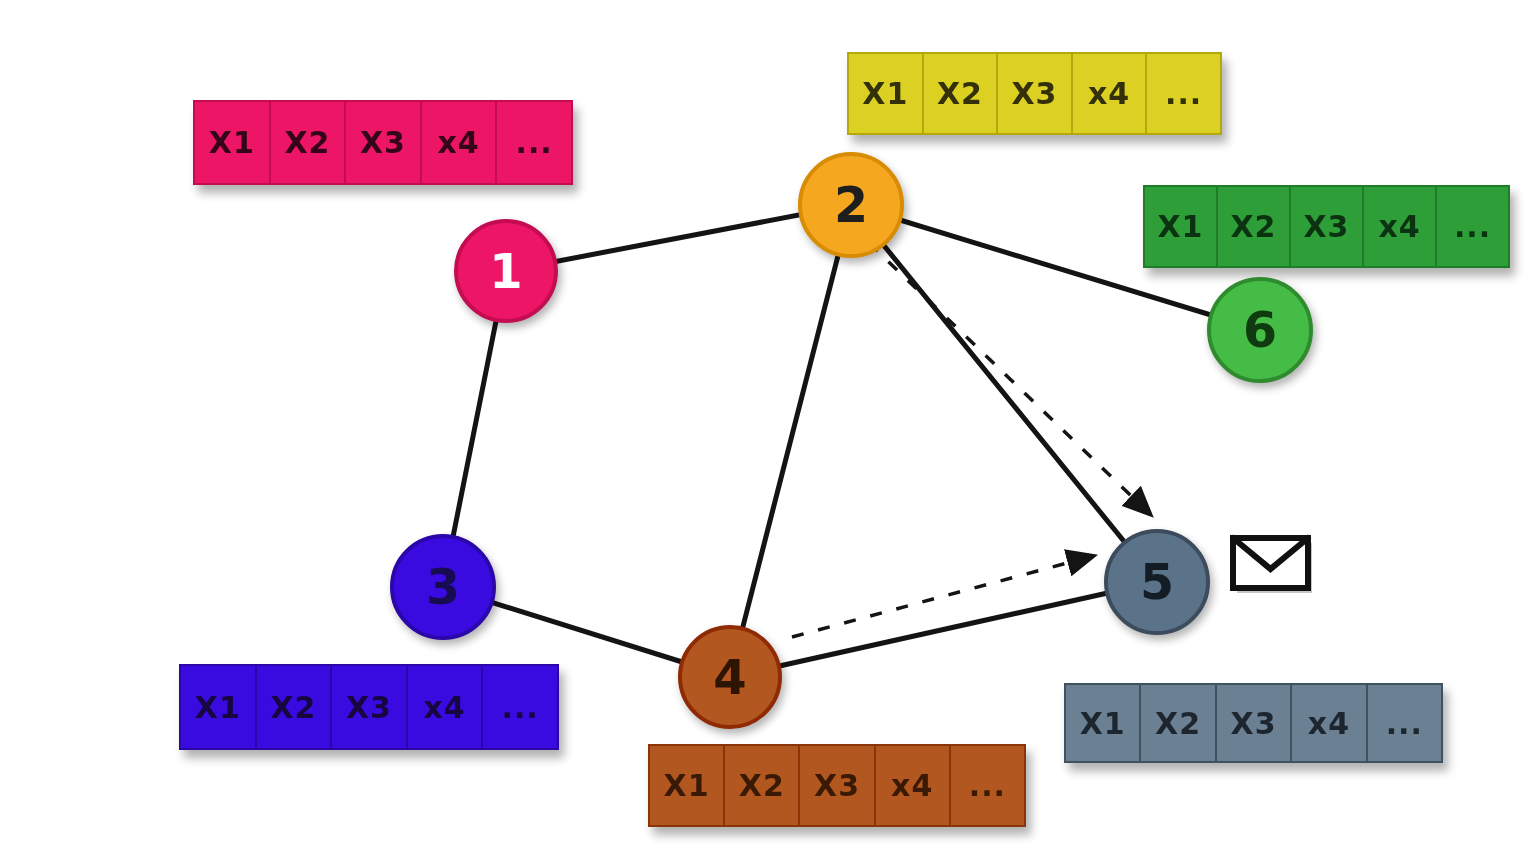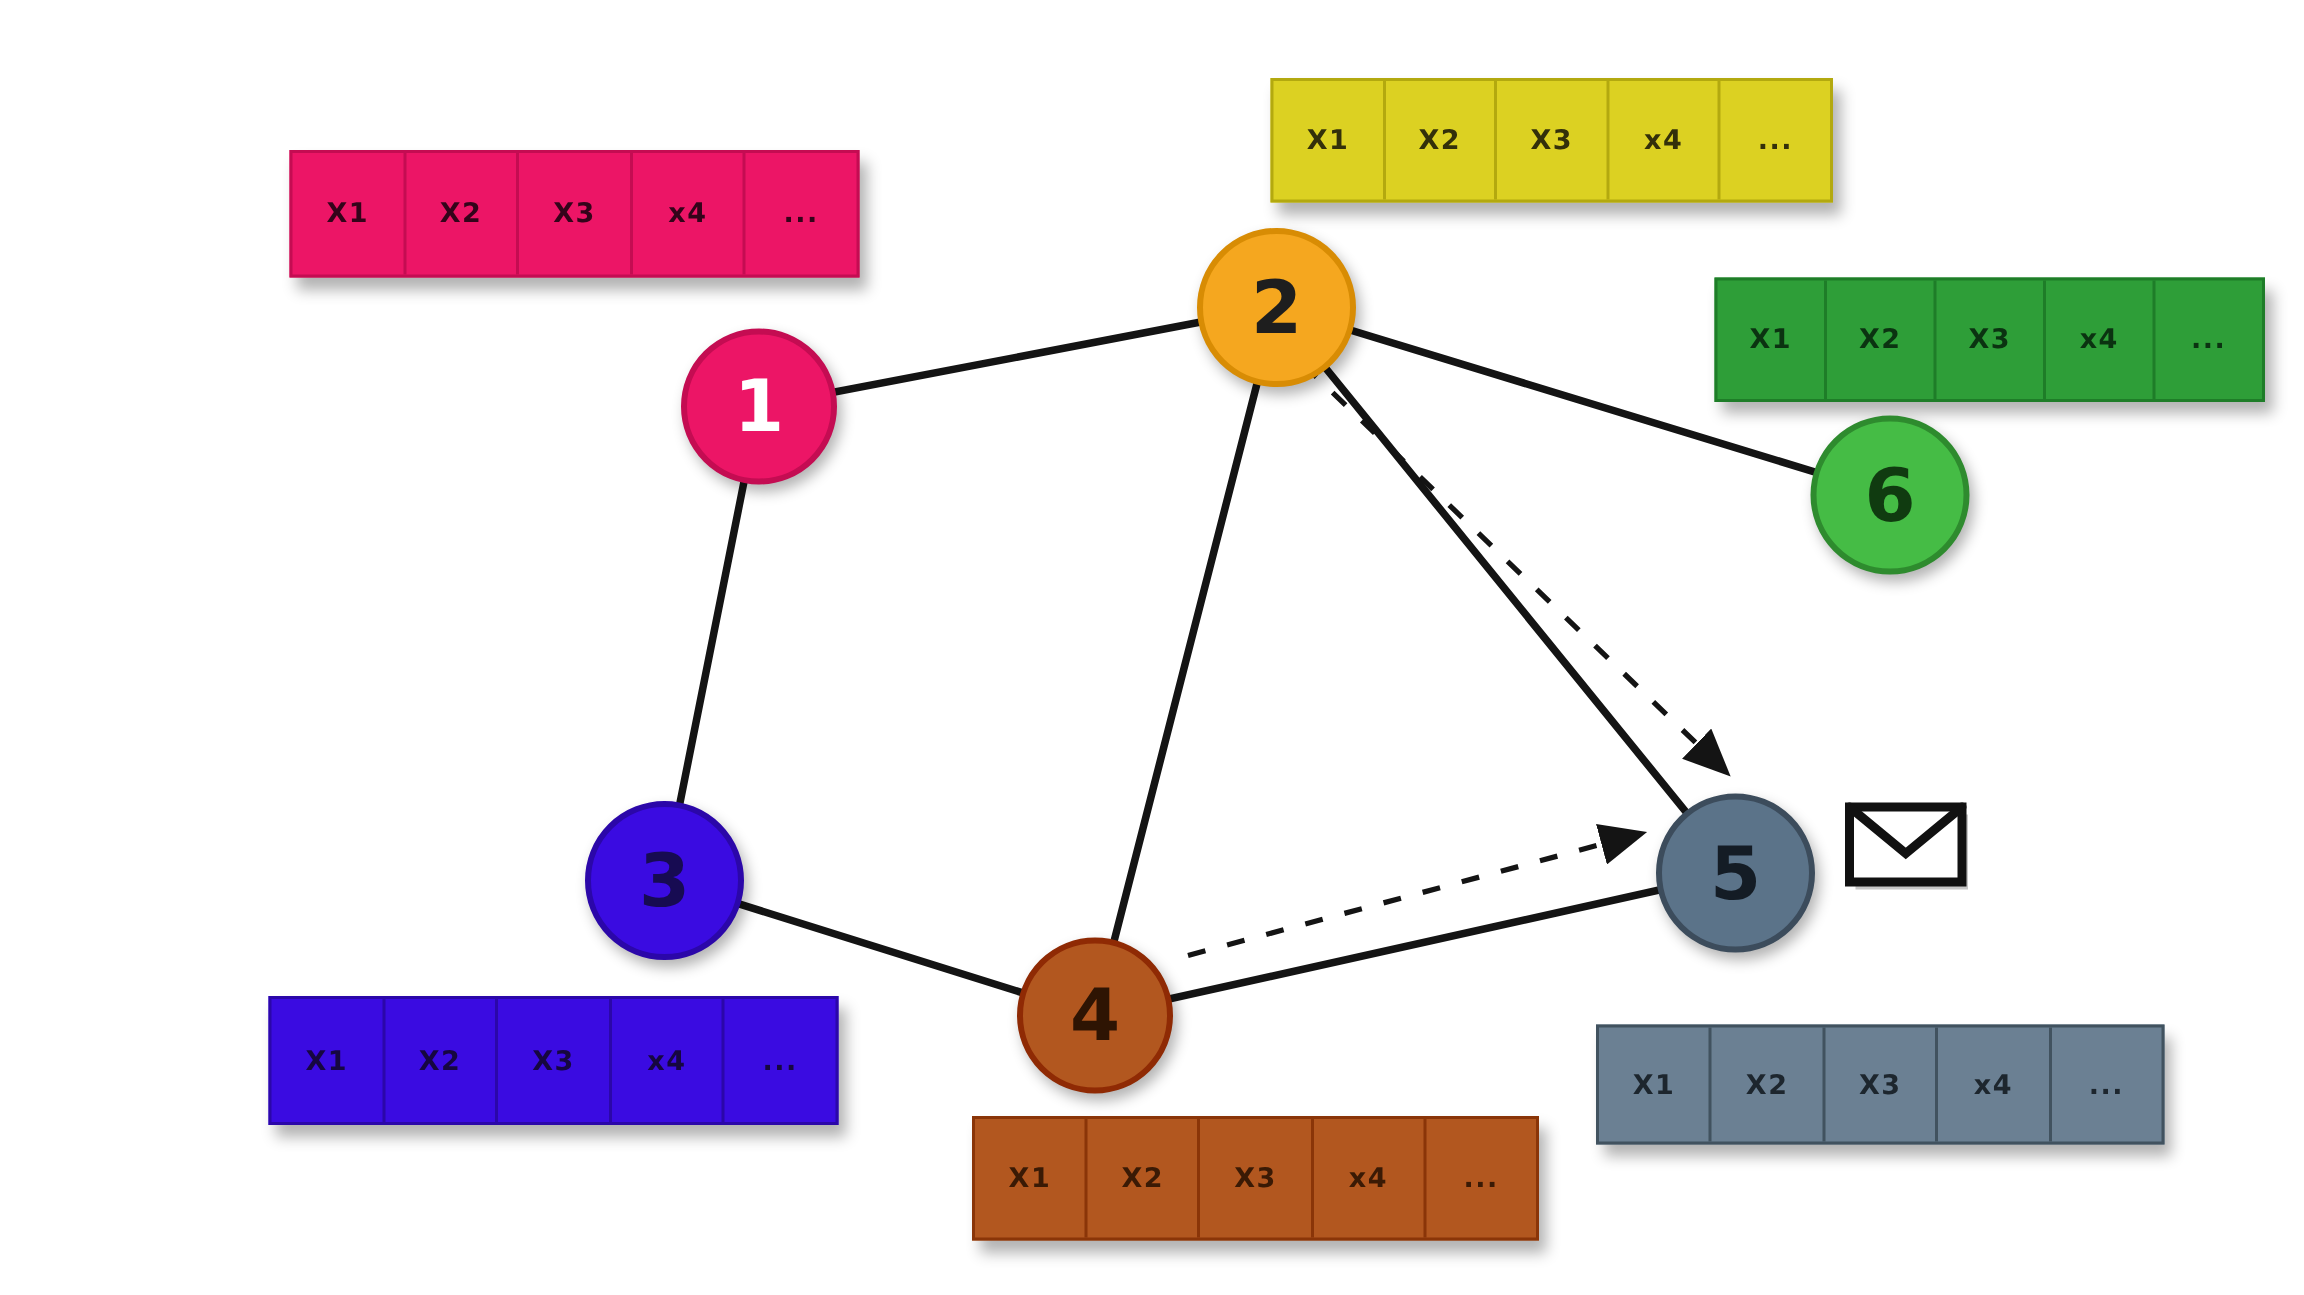--- a/index.html
+++ b/index.html
@@ -33,21 +33,21 @@
     display: flex;
     box-sizing: border-box;
     box-shadow: 5px 8px 9px rgba(0,0,0,0.30);
   }
   .cell {
     flex: 1;
     display: flex;
     align-items: center;
     justify-content: center;
     font-weight: bold;
-    font-size: 18px;
+    font-size: 30px;
     letter-spacing: 1px;
     box-sizing: border-box;
   }
 </style>
 </head>
 <body>
 
 <div class="stage">
   <svg class="layer" viewBox="0 0 1536 863" xmlns="http://www.w3.org/2000/svg">
       <defs>

